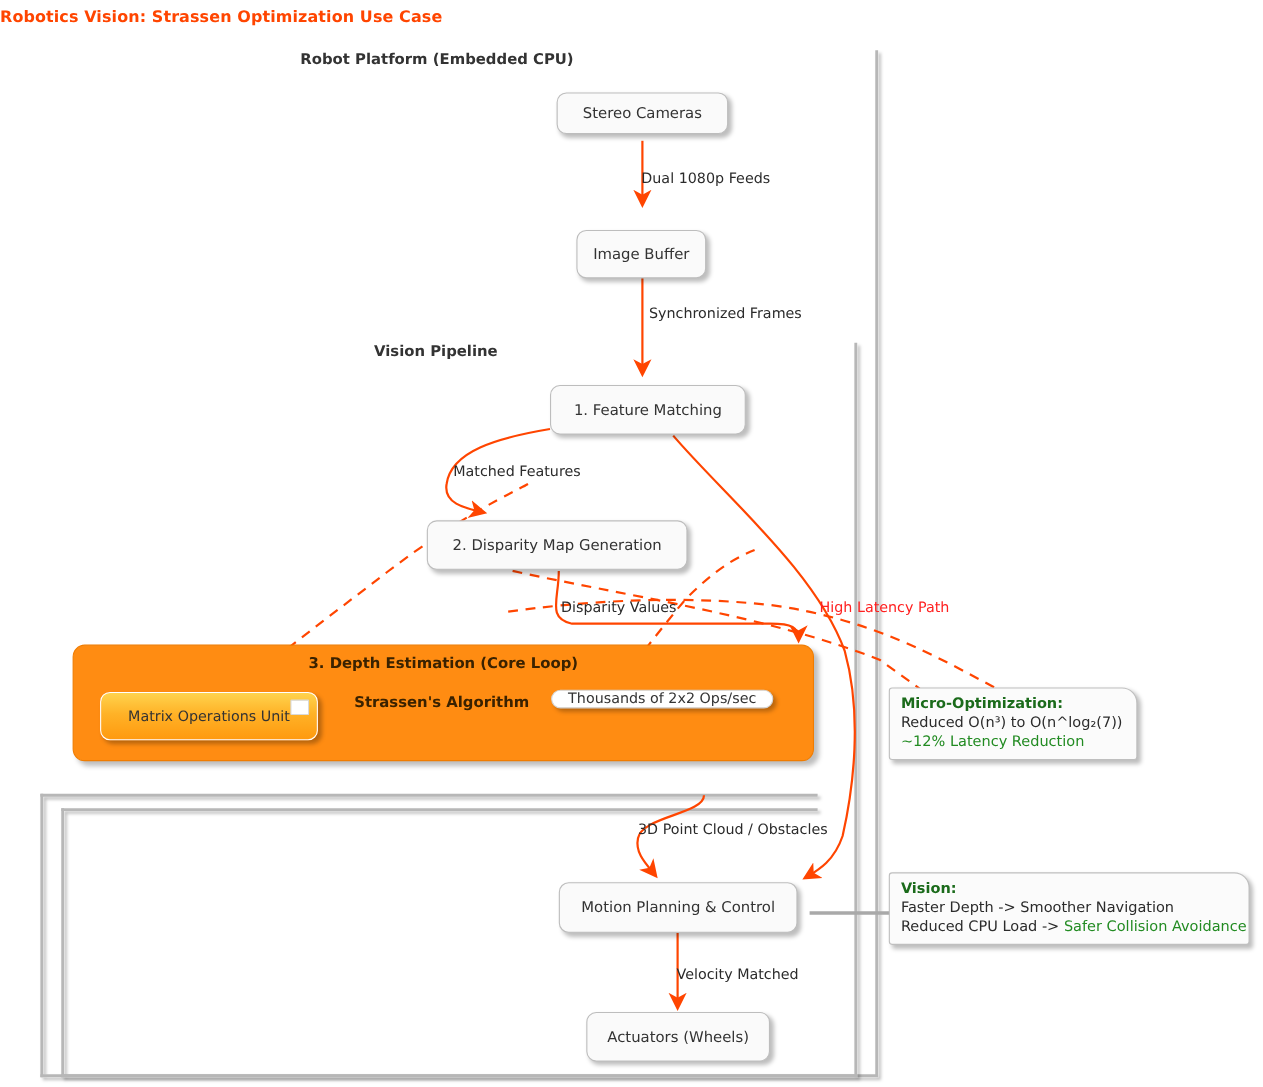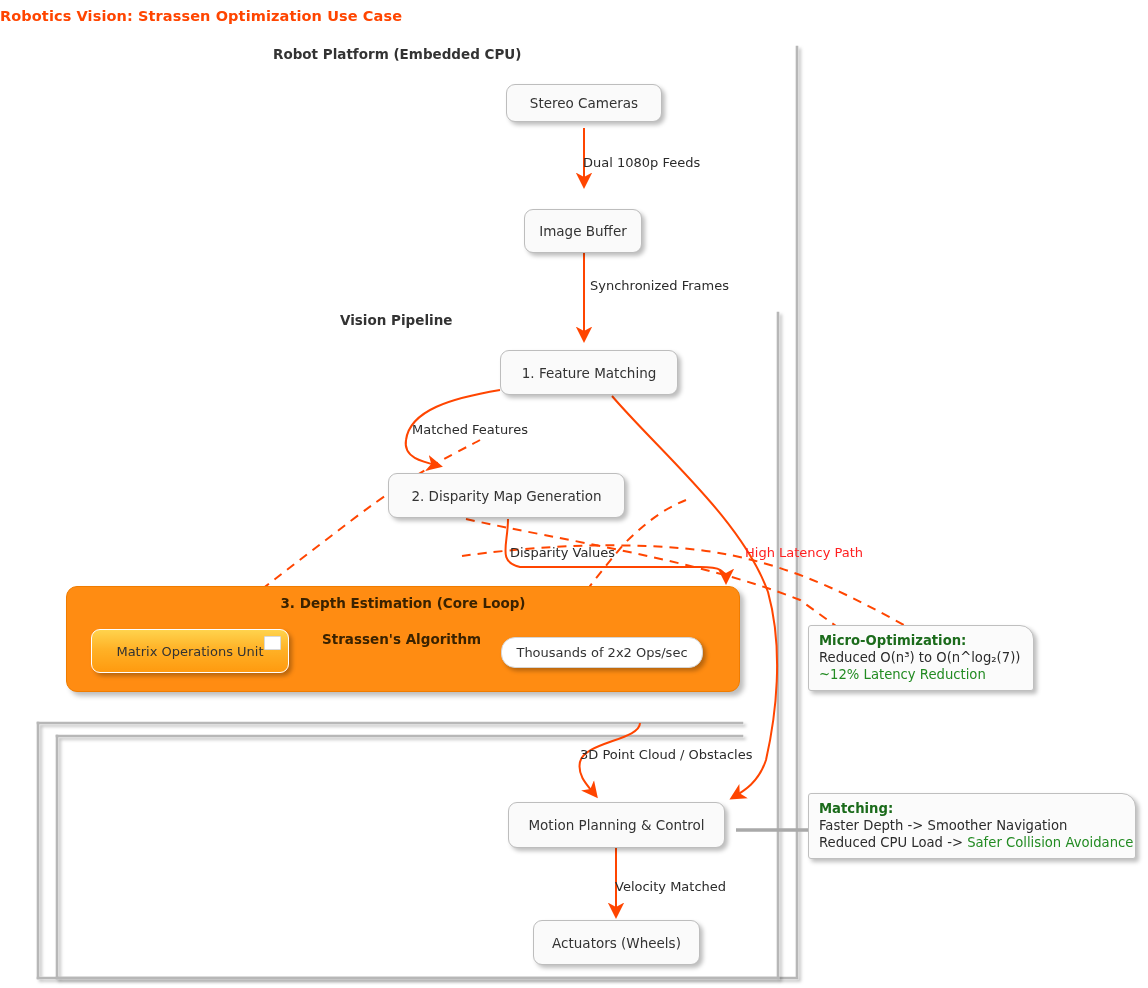--- a/index.html
+++ b/index.html
@@ -161,21 +161,21 @@
   <div id="core-loop" style="left:66px;top:586px;width:674px;height:106px;text-decoration:underline;">
     <div id="core-loop-title">3. Depth Estimation (Core Loop)</div>
 
     <div id="matrix-unit" style="left:24px;top:42px;width:198px;height:44px;">
       <span>Matrix Operations Unit</span>
       <span id="matrix-unit-icon"></span>
     </div>
 
     <div id="strassen-label" style="left:255px;top:44px;">Strassen's Algorithm</div>
 
-    <div id="ops-note" style="left:434px;top:40px;width:202px;height:31px;margin-top:10px;">Thousands of 2x2 Ops/sec</div>
+    <div id="ops-note" style="left:434px;top:40px;width:202px;height:17px;">Thousands of 2x2 Ops/sec</div>
   </div>
 
   <div class="edge-label" style="left:583px;top:155px;">Dual 1080p Feeds</div>
 
   <div class="edge-label" style="left:590px;top:278px;">Synchronized Frames</div>
 
   <div class="edge-label" style="left:412px;top:422px;">Matched Features</div>
 
   <div class="edge-label" style="left:510px;top:545px;">Disparity Values</div>
 
@@ -185,18 +185,18 @@
 
   <div class="edge-label danger" style="left:745px;top:545px;">High Latency Path</div>
 
   <div class="note" style="left:808px;top:625px;width:226px;">
     <b>Micro-Optimization:</b><br>
     <span>Reduced O(n³) to O(n^log₂(7))</span><br>
     <span class="green">~12% Latency Reduction</span>
   </div>
 
   <div class="note" style="left:808px;top:793px;width:328px;">
-    <b>Matching:</b><br>
+    <b>Vision:</b><br>
     <span>Faster Depth -&gt; Smoother Navigation</span><br>
     <span>Reduced CPU Load -&gt; </span><span class="green">Safer Collision Avoidance</span>
   </div>
 
 </div>
 
 </body></html>

